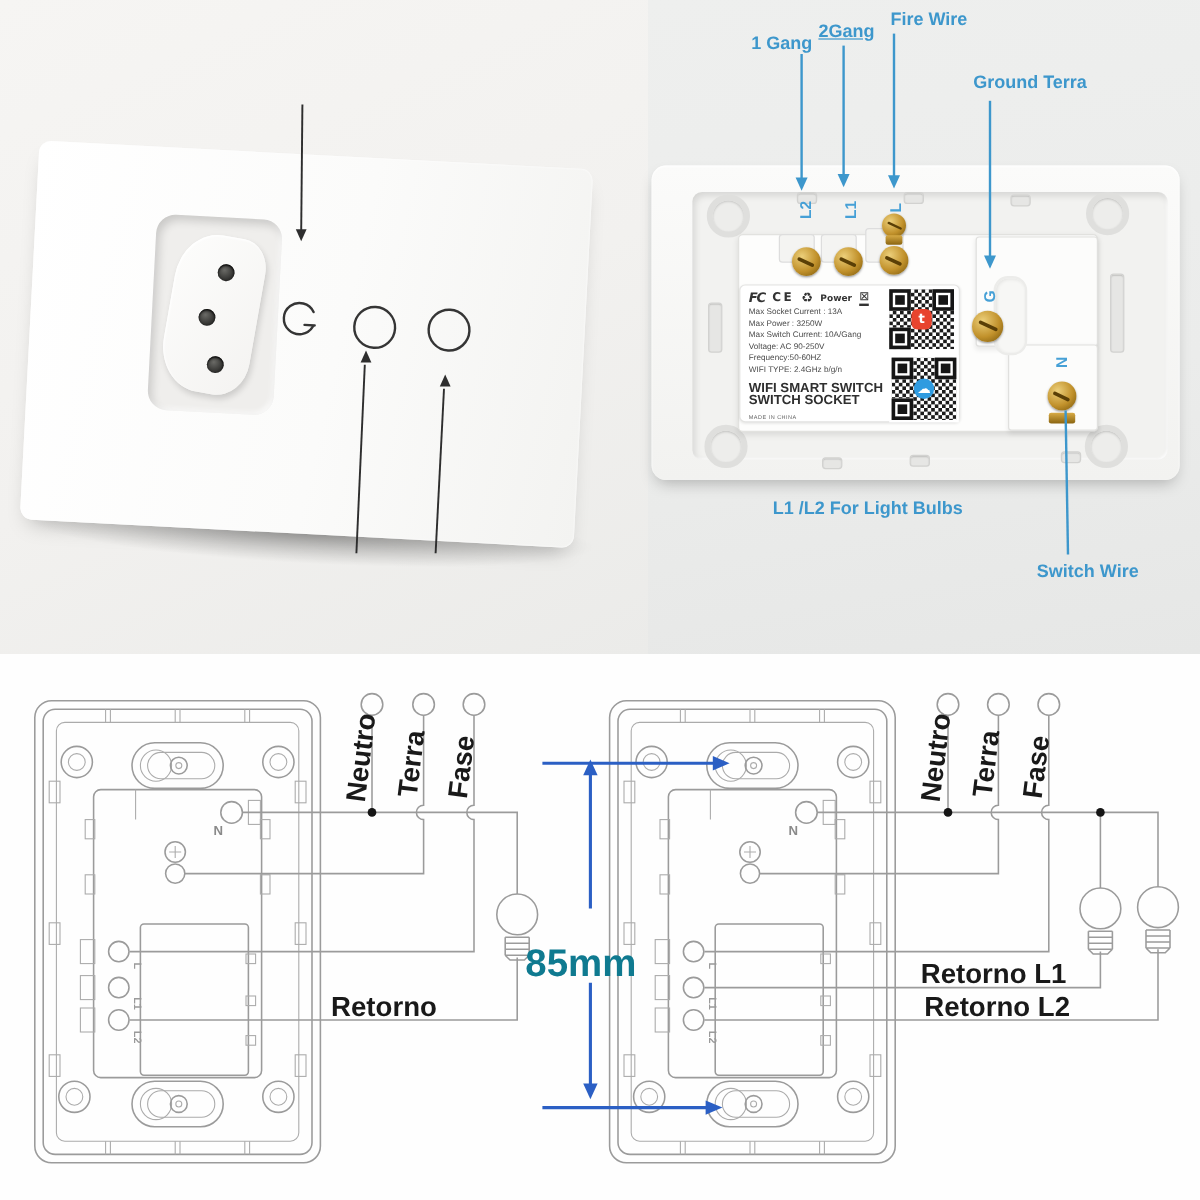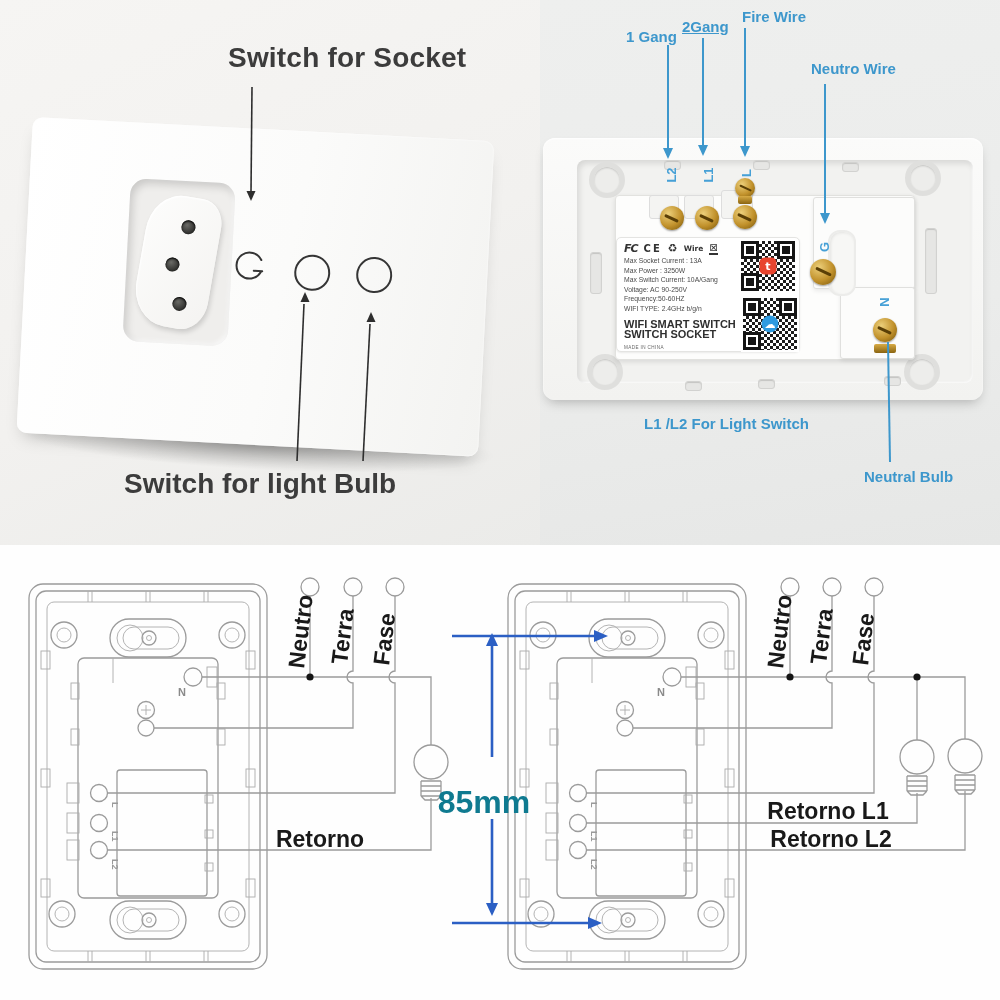--- a/index.html
+++ b/index.html
@@ -131,22 +131,20 @@
 
     <svg width="540" height="545" style="position:absolute;left:0;top:0;">
       <path class="ann-line-k" d="M252,87 L251,192"></path>
       <polygon class="ann-head-k" points="251,201 246.5,191 255.5,191"></polygon>
       <path class="ann-line-k" d="M304,304 L297,461"></path>
       <polygon class="ann-head-k" points="305,292 300.5,302 309.5,302"></polygon>
       <path class="ann-line-k" d="M370,324 L363,461"></path>
       <polygon class="ann-head-k" points="371,312 366.5,322 375.5,322"></polygon>
     </svg>
 
-    <div class="tl-title">Switch for Socket</div>
-    <div class="tl-bulb-label">Switch for light Bulb</div>
   </section>
 
   <section class="quad-tr">
 
     <div class="mount-plate">
       <div class="plate-recess"></div>
       <div class="ring" style="left:46px;top:24px;"></div>
       <div class="ring" style="left:362px;top:22px;"></div>
       <div class="ring" style="left:44px;top:216px;"></div>
       <div class="ring" style="left:361px;top:216px;"></div>
@@ -180,21 +178,21 @@
       <div class="vlabel" style="left:155px;top:26px;">L1</div>
       <div class="vlabel" style="left:193px;top:24px;">L</div>
       <div class="vlabel" style="left:271px;top:98px;">G</div>
       <div class="vlabel" style="left:331px;top:153px;">N</div>
 
       <div class="sticker">
         <div class="cert-row">
           <span class="m-fcc">FC</span>
           <span class="m-ce">CE</span>
           <span class="m-rec">♻</span>
-          <span class="m-rohs">Wire</span>
+          <span class="m-rohs">Power</span>
           <span class="m-weee">⊠</span>
         </div>
         <div class="spec-line">Max Socket Current : 13A</div>
         <div class="spec-line">Max Power : 3250W</div>
         <div class="spec-line">Max Switch Current: 10A/Gang</div>
         <div class="spec-line">Voltage: AC 90-250V</div>
         <div class="spec-line">Frequency:50-60HZ</div>
         <div class="spec-line">WIFI TYPE: 2.4GHz b/g/n</div>
         <div class="prod">
           <div>WIFI SMART SWITCH</div>
@@ -225,23 +223,23 @@
       <path class="ann-line-b" d="M205,28 V148"></path>
         <polygon class="ann-head-b" points="205,157 200,146 210,146"></polygon>
       <path class="ann-line-b" d="M285,84 V215"></path>
         <polygon class="ann-head-b" points="285,224 280,213 290,213"></polygon>
       <path class="ann-line-b" d="M348,342 L350,462"></path>
     </svg>
 
     <div class="blue-label" style="left:86px;top:28px;">1 Gang</div>
     <div class="blue-label" style="left:142px;top:18px;text-decoration:underline;">2Gang</div>
     <div class="blue-label" style="left:202px;top:8px;">Fire Wire</div>
-    <div class="blue-label" style="left:271px;top:60px;">Neutro Wire</div>
-    <div class="blue-label" style="left:104px;top:415px;">L1 /L2 For Light Switch</div>
-    <div class="blue-label" style="left:324px;top:468px;">Neutral Bulb</div>
+    <div class="blue-label" style="left:271px;top:60px;">Ground Terra</div>
+    <div class="blue-label" style="left:104px;top:415px;">L1 /L2 For Light Bulbs</div>
+    <div class="blue-label" style="left:324px;top:468px;">Switch Wire</div>
   </section>
 
   <section class="bottom">
     <svg width="1000" height="455" viewBox="0 0 1000 455">
       <defs>
         <g id="plate">
           <rect class="pl" x="1" y="1" width="238" height="385" rx="14"></rect>
           <rect class="pl" x="8" y="8" width="224" height="371" rx="10"></rect>
           <rect class="pl2" x="19" y="19" width="202" height="349" rx="7"></rect>
           <path class="pl2" d="M60,8 V19 M64,8 V19 M118,8 V19 M122,8 V19 M176,8 V19 M180,8 V19

